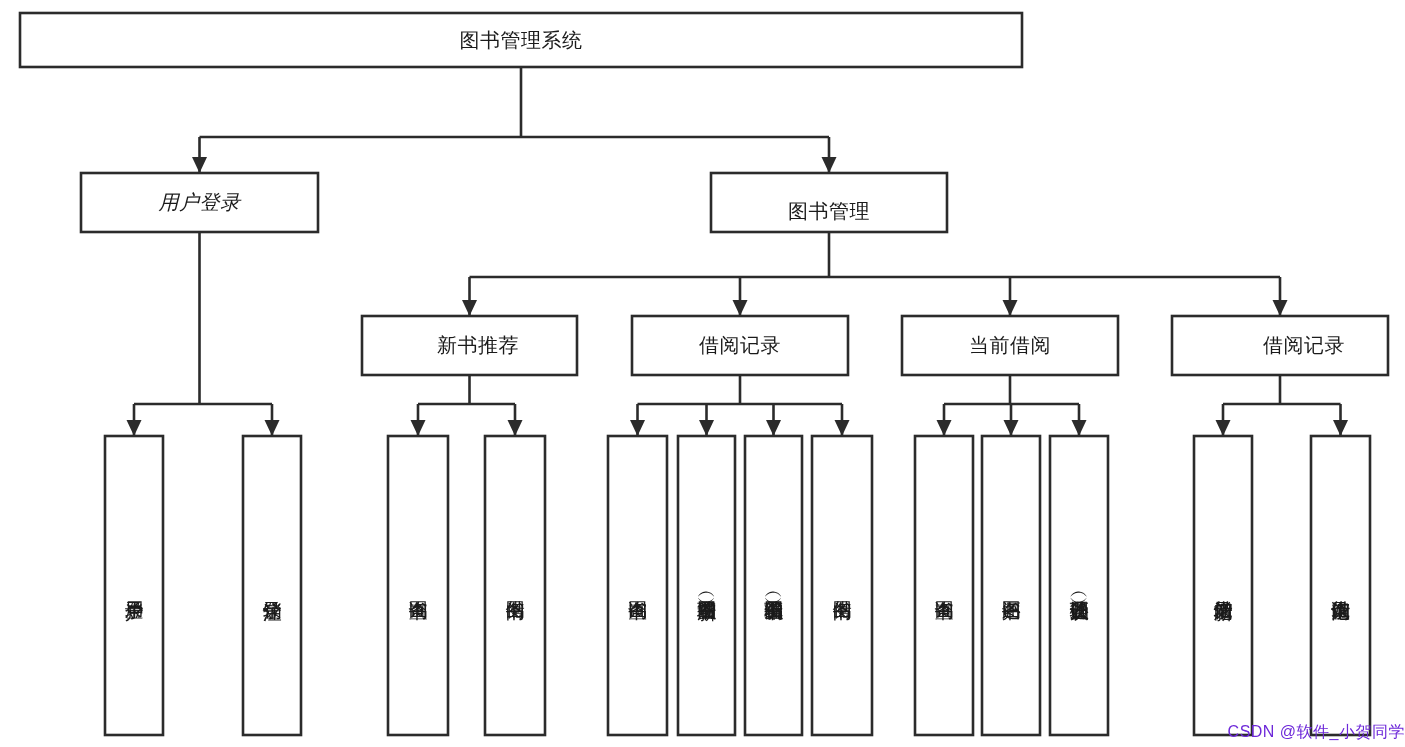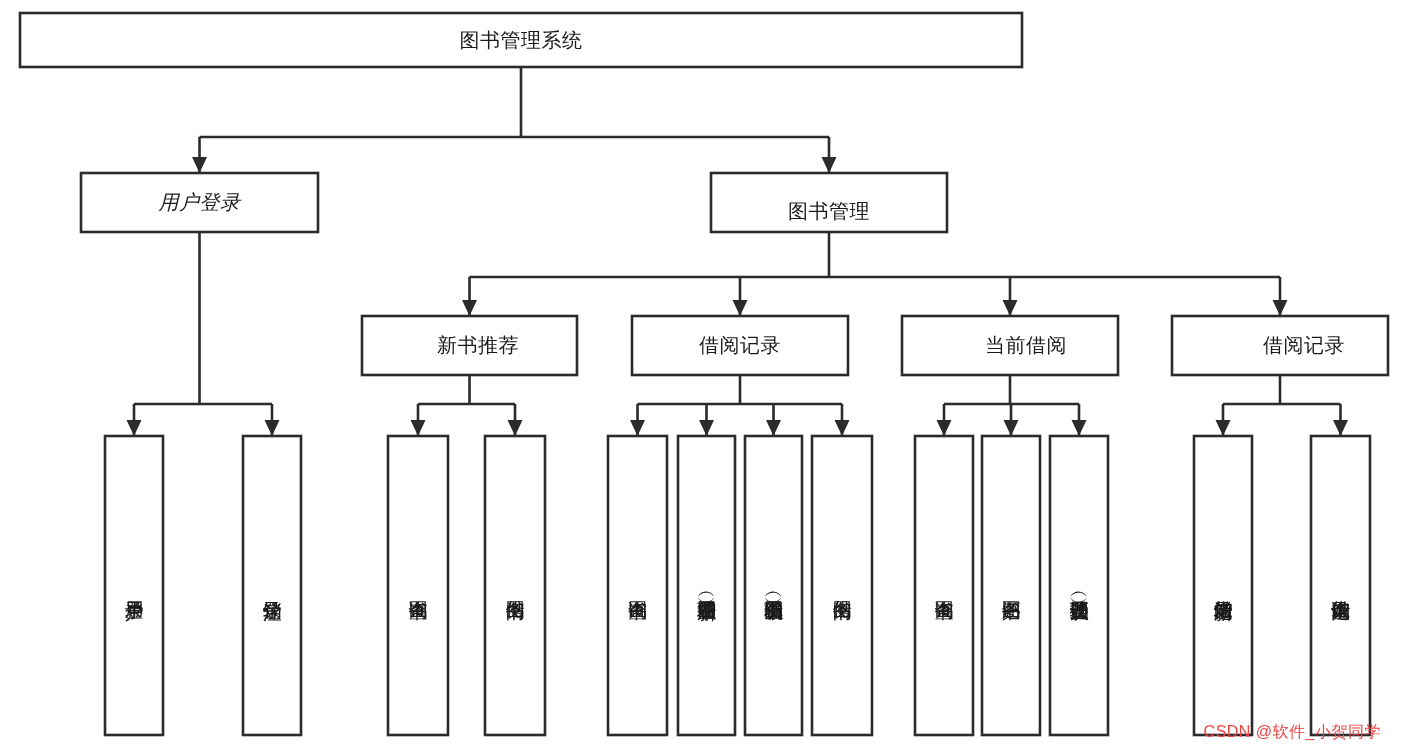--- a/index.html
+++ b/index.html
@@ -62,23 +62,23 @@
     color: #1b1b1b;
     font-size: 19px;
     line-height: 1.28;
     writing-mode: vertical-rl;
     text-orientation: upright;
     white-space: nowrap;
     pointer-events: none;
   }
   #watermark {
     position: absolute;
-    right: 24px;
+    right: 0;
     bottom: 4px;
-    color: #ef4444;
+    color: #6d28d9;
     font-size: 16px;
     letter-spacing: 0.5px;
     white-space: nowrap;
     pointer-events: none;
   }
 </style>
 </head>
 <body>
 
 <div id="diagram-root">
@@ -161,21 +161,21 @@
         <rect x="1311" y="436" width="59" height="299" class="node-rect"></rect>
       </g>
   </svg>
 
   <div id="labels-layer">
       <div class="node-label-h" style="left: 20px; top: 13px; width: 1002px; height: 54px;">图书管理系统</div>
       <div class="node-label-h" style="left: 81px; top: 173px; width: 237px; height: 59px; font-style: italic;">用户登录</div>
       <div class="node-label-h" style="left: 711px; top: 178px; width: 236px; height: 67px;">图书管理</div>
       <div class="node-label-h" style="left: 362px; top: 316px; width: 232px; height: 59px; border-radius: 22px;">新书推荐</div>
       <div class="node-label-h" style="left: 632px; top: 316px; width: 216px; height: 59px;">借阅记录</div>
-      <div class="node-label-h" style="left: 902px; top: 316px; width: 216px; height: 59px; padding-left: 16px;">当前借阅</div>
+      <div class="node-label-h" style="left: 902px; top: 316px; width: 216px; height: 59px;">当前借阅</div>
       <div class="node-label-h" style="left: 1172px; top: 316px; width: 216px; height: 59px; padding-left: 24px;">借阅记录</div>
       <div class="node-label-v" style="left: 105px; top: 436px; width: 58px; height: 299px;">用户登录</div>
       <div class="node-label-v" style="left: 243px; top: 436px; width: 58px; height: 299px;">注销登录</div>
       <div class="node-label-v" style="left: 388px; top: 436px; width: 60px; height: 299px;">查询图书</div>
       <div class="node-label-v" style="left: 485px; top: 436px; width: 60px; height: 299px;">借阅图书</div>
       <div class="node-label-v" style="left: 608px; top: 436px; width: 59px; height: 299px;">查询图书</div>
       <div class="node-label-v" style="left: 678px; top: 436px; width: 57px; height: 299px;">新增图书（管理员）</div>
       <div class="node-label-v" style="left: 745px; top: 436px; width: 57px; height: 299px;">编辑图书（管理员）</div>
       <div class="node-label-v" style="left: 812px; top: 436px; width: 60px; height: 299px;">借阅图书</div>
       <div class="node-label-v" style="left: 915px; top: 436px; width: 58px; height: 299px;">查询图书</div>

